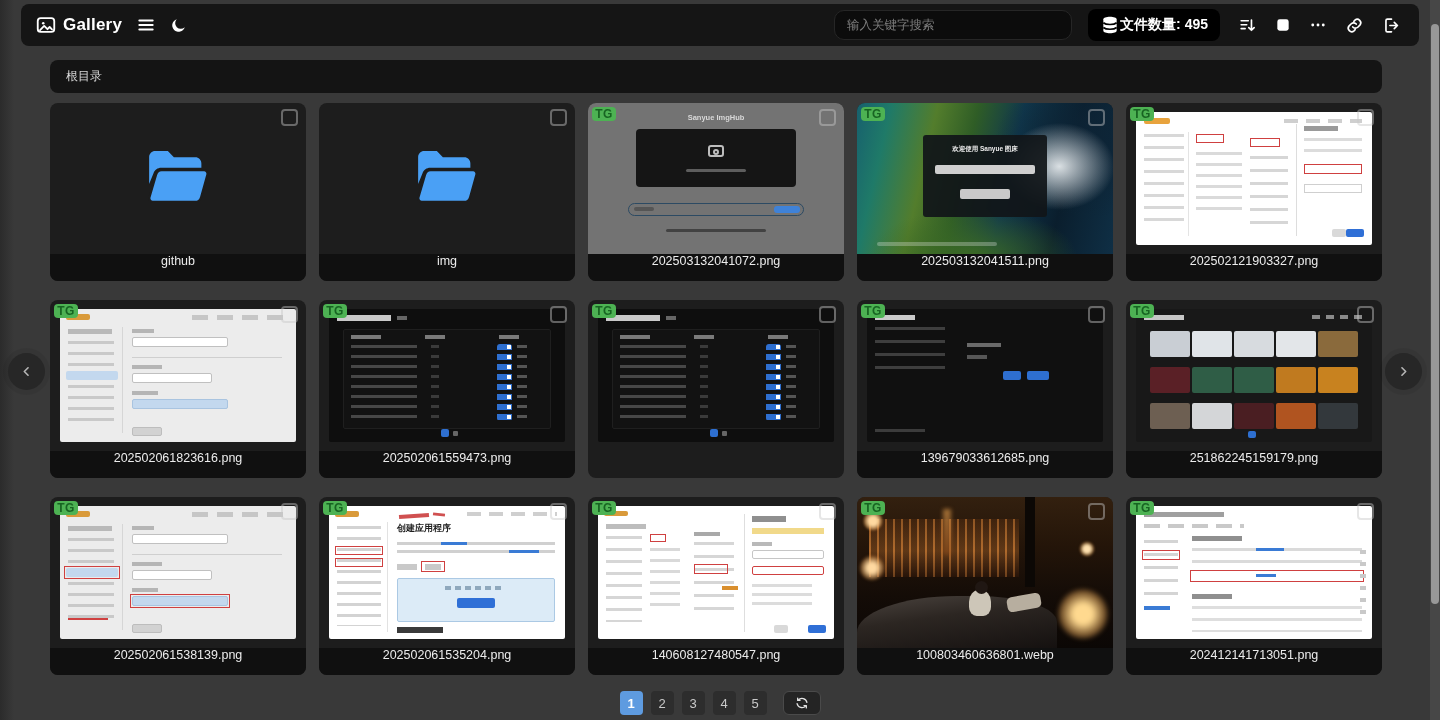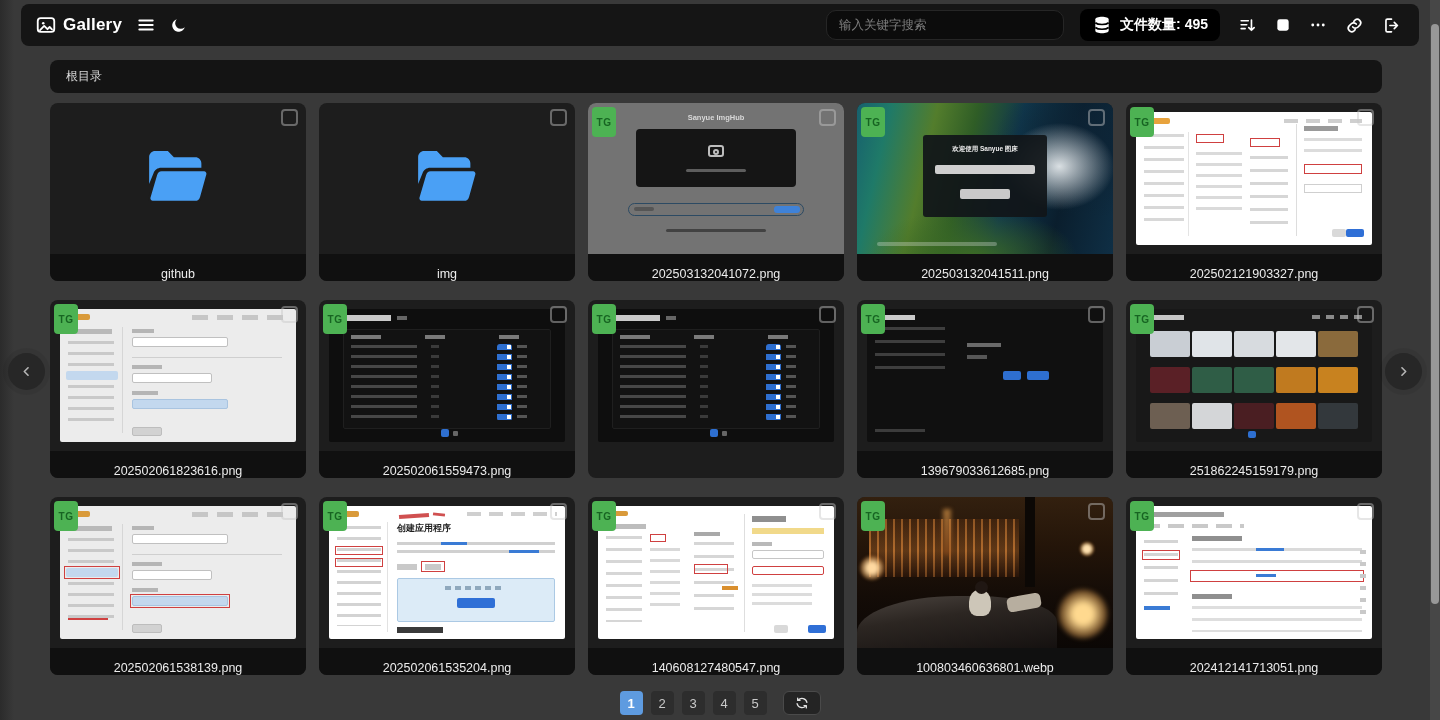--- a/index.html
+++ b/index.html
@@ -12,44 +12,44 @@
   .header{position:absolute;left:21px;top:4px;width:1398px;height:42px;background:#151515;
     border-radius:8px;display:flex;align-items:center;padding:0 14px;z-index:2}
   .logo-wrap{display:flex;align-items:center;gap:6px}
   .app-title{color:#fff;font-size:17px;font-weight:700;letter-spacing:.2px}
   .icon-btn{background:none;border:none;display:flex;align-items:center;justify-content:center;
     cursor:pointer;padding:0}
   .hdr-gap{margin-left:14px}
   .search{margin-left:auto;width:238px;height:30px;background:#0c0c0c;border:1px solid #262626;
     border-radius:10px;color:#ddd;font-size:12.5px;padding:0 12px;outline:none}
   .search::placeholder{color:#7d7d7d}
-  .stats{height:32px;background:#000;border-radius:8px;display:flex;align-items:center;gap:8px;
+  .stats{height:32px;background:#000;border-radius:8px;display:flex;align-items:center;gap:0;
     padding:0 12px;margin-left:16px}
   .stats-text{color:#fff;font-size:14px;font-weight:700;white-space:nowrap}
   .right-icons{display:flex;align-items:center;gap:18px;margin-left:18px;margin-right:4px}
 
   
   .breadcrumb{position:absolute;left:50px;top:60px;width:1332px;height:33px;background:#141414;
     border-radius:8px;display:flex;align-items:center;padding:0 16px;cursor:pointer}
   .breadcrumb span{color:#d8d8d8;font-size:12px}
 
   
   .grid{position:absolute;left:50px;top:103px;width:1332px;display:grid;
     grid-template-columns:repeat(5,256px);column-gap:13px;row-gap:19px}
   .card{position:relative;height:178px;background:#1d1d1d;border-radius:8px;overflow:hidden;cursor:pointer}
   .thumb{position:absolute;left:0;right:0;top:0;bottom:27px;display:flex;align-items:center;
     justify-content:center;overflow:hidden}
   .sh{position:relative;overflow:hidden}
   .a{position:absolute}
   .tt{position:absolute;white-space:nowrap}
   .namebar{position:absolute;left:0;right:0;bottom:0;height:27px;background:#101010;
-    display:flex;align-items:flex-end;justify-content:center}
+    display:flex;align-items:flex-start;justify-content:center}
   .namebar span{color:#ececec;font-size:12.5px}
-  .badge{position:absolute;left:4px;top:4px;min-width:24px;height:30px;padding:0 3px;
-    background:#4db253;color:#176422;font-size:10px;font-weight:700;border-radius:4px;
+  .badge{position:absolute;left:4px;top:4px;min-width:24px;height:14px;padding:0 3px;
+    background:#4db253;color:#176422;font-size:12px;font-weight:700;border-radius:4px;
     display:flex;align-items:center;justify-content:center;letter-spacing:.5px}
   .checkbox{position:absolute;right:8px;top:6px;width:17px;height:17px;
     border:2px solid rgba(200,200,200,.45);border-radius:4px;cursor:pointer}
 
   
   .t-imghub-upload{background:#737373}
   .t-nature-login{background:
     radial-gradient(150px 70px at 45% 102%, #3c6b24, rgba(60,107,36,0) 70%),
     radial-gradient(95px 75px at 79% 42%, rgba(240,244,246,.9), rgba(240,244,246,0) 58%),
     radial-gradient(130px 100px at 90% 28%, #0d2436, rgba(13,36,54,0) 72%),

